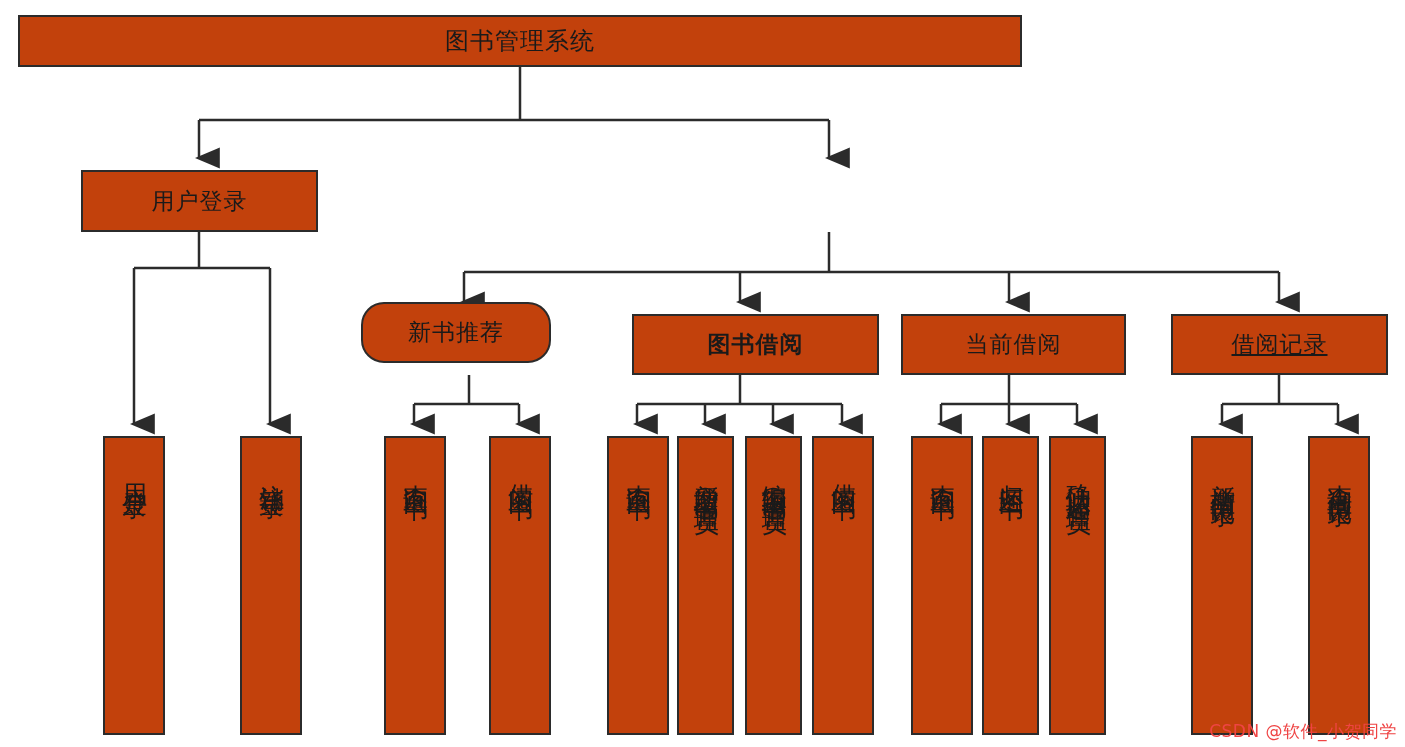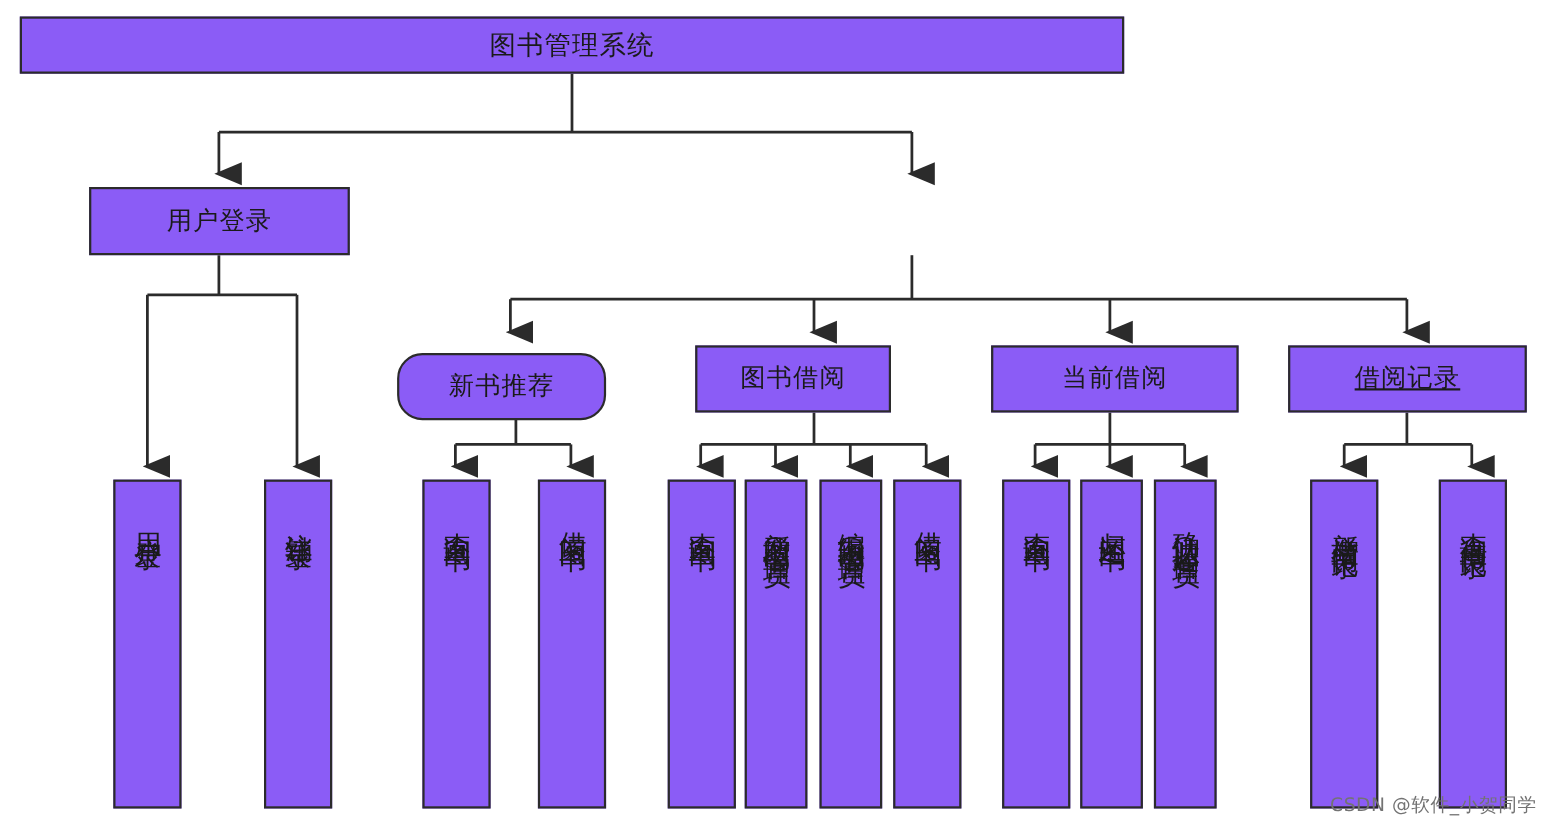--- a/index.html
+++ b/index.html
@@ -18,21 +18,21 @@
   svg#edges{
     position:absolute;
     left:0; top:0;
     width:1405px; height:747px;
     pointer-events:none;
   }
   .node{
     position:absolute;
     box-sizing:border-box;
     border:2.5px solid #2b2b2b;
-    background:#8b5cf6;
+    background:#c2410c;
     display:flex;
     align-items:center;
     justify-content:center;
     text-align:center;
   }
   .node .label{
     color:#1a1a1a;
     letter-spacing:1px;
     line-height:1.25;
     white-space:pre-line;
@@ -55,21 +55,21 @@
     text-orientation:upright;
     font-size:25px;
     letter-spacing:4px;
     line-height:1.05;
   }
   .watermark{
     position:absolute;
     right:8px;
     bottom:4px;
     font-size:17px;
-    color:#737373;
+    color:#ef4444;
     letter-spacing:0.5px;
     white-space:nowrap;
   }
 </style>
 </head>
 <body>
 
 <div id="canvas">
 
   <svg id="edges" viewBox="0 0 1405 747">
@@ -123,24 +123,24 @@
   </svg>
 
   <div class="node root horiz" style="left:18px; top:15px; width:1004px; height:52px;">
     <span class="label">图书管理系统</span>
   </div>
 
   <div class="node horiz" style="left:81px; top:170px; width:237px; height:62px;">
     <span class="label">用户登录</span>
   </div>
 
-  <div class="node horiz" style="left:361px; top:321px; width:190px; height:61px;border-radius:23px;">
+  <div class="node horiz" style="left:361px; top:302px; width:190px; height:61px;border-radius:23px;">
     <span class="label">新书推荐</span>
   </div>
-  <div class="node horiz" style="left:632px; top:314px; width:178px; height:61px;">
+  <div class="node horiz" style="left:632px; top:314px; width:247px; height:61px;font-weight:bold;">
     <span class="label">图书借阅</span>
   </div>
   <div class="node horiz" style="left:901px; top:314px; width:225px; height:61px;text-align:right;">
     <span class="label">当前借阅</span>
   </div>
   <div class="node horiz" style="left:1171px; top:314px; width:217px; height:61px;text-decoration:underline;">
     <span class="label">借阅记录</span>
   </div>
 
   <div class="node vert" style="left:103px; top:436px; width:62px; height:299px;">

